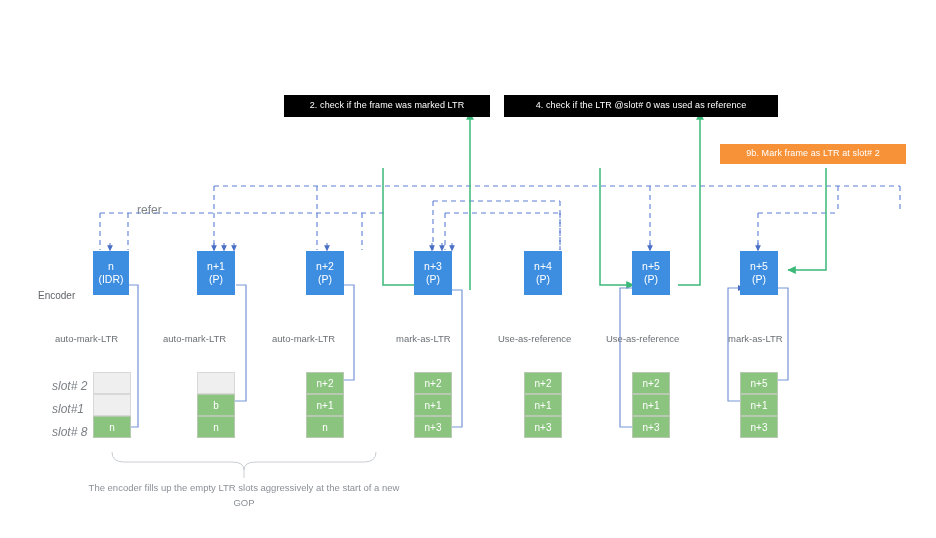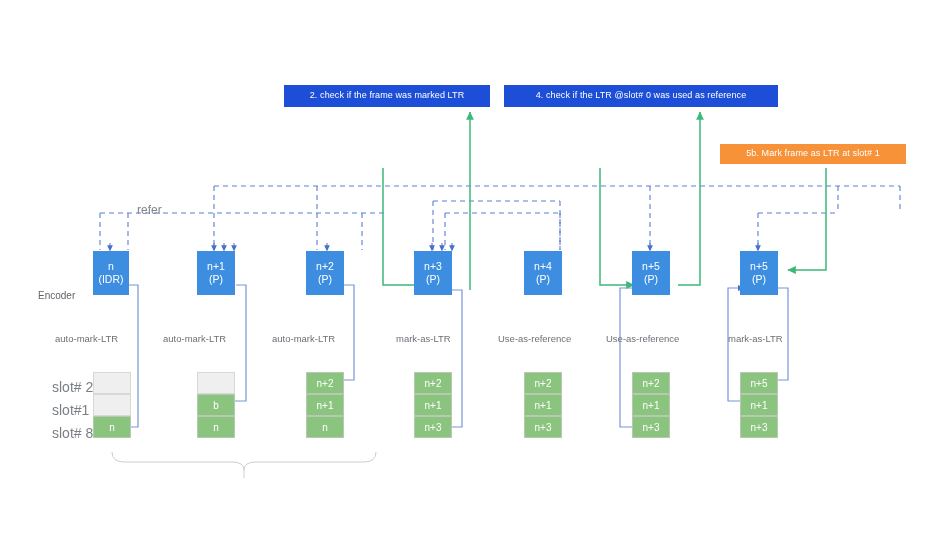--- a/index.html
+++ b/index.html
@@ -5,40 +5,40 @@
   html,body{margin:0;padding:0;background:#ffffff;}
   body{width:936px;height:538px;position:relative;overflow:hidden;
        font-family:"Liberation Sans","DejaVu Sans",sans-serif;}
 
   #stage{position:absolute;left:0;top:0;width:936px;height:538px;}
 
   
   .callout{position:absolute;color:#ffffff;font-size:9px;line-height:1.1;
            display:flex;align-items:center;justify-content:center;
            text-align:center;letter-spacing:.1px;box-sizing:border-box;padding:0 6px;}
-  .callout.yellow{background:#1d4ed8;}
+  .callout.yellow{background:#000000;margin-top:10px;}
   .callout.orange{background:#f79239;}
 
   
   .frame{position:absolute;background:#3d8ee0;color:#ffffff;font-size:10.5px;
          line-height:13px;display:flex;flex-direction:column;align-items:center;
          justify-content:center;text-align:center;box-sizing:border-box;}
   .frame .l1{display:block;}
   .frame .l2{display:block;}
 
   
   .slot{position:absolute;box-sizing:border-box;border:1px solid #b7c9b0;
         display:flex;align-items:center;justify-content:center;
         font-size:10px;color:#ffffff;}
   .slot.filled{background:#8bc47f;}
   .slot.empty{background:#efefef;border:1px solid #d8d8d8;}
 
   
   .txt{position:absolute;color:#6b7075;font-size:9.5px;white-space:nowrap;}
-  .txt.slotlbl{font-size:14px;color:#7a7f85;}
+  .txt.slotlbl{font-size:12px;color:#7a7f85;font-style:italic;}
   .caption{position:absolute;color:#8a9097;font-size:9.5px;text-align:center;
            line-height:15px;width:320px;}
   .encoder-lbl{position:absolute;color:#5f6368;font-size:10px;}
   .refer-lbl{position:absolute;color:#7f8488;font-size:12px;}
 
   svg{position:absolute;left:0;top:0;width:936px;height:538px;overflow:visible;}
   .dash{fill:none;stroke:#5b7fd4;stroke-width:1.1;stroke-dasharray:5 4;}
   .grn{fill:none;stroke:#3cb878;stroke-width:1.5;}
   .blu{fill:none;stroke:#7795d6;stroke-width:1.2;}
   .brace{fill:none;stroke:#c9cdd2;stroke-width:1;}
@@ -131,21 +131,21 @@
     </g>
   </svg>
 
   <div class="callout yellow" style="left:284px;top:85px;width:206px;height:22px;">2. check if the frame was marked LTR</div>
 
   <div class="callout yellow" style="left:504px;top:85px;width:274px;height:22px;">4. check if the LTR @slot# 0 was used as reference</div>
 
 
 
 
-  <div class="callout orange" style="left:720px;top:144px;width:186px;height:20px;">5b. Mark frame as LTR at slot# 1</div>
+  <div class="callout orange" style="left:720px;top:144px;width:186px;height:20px;">9b. Mark frame as LTR at slot# 2</div>
 
   <div class="encoder-lbl" style="left:38px;top:264px;margin-top:26px;">Encoder</div>
 
   <div class="refer-lbl" style="left:137px;top:203px;">refer</div>
 
   <div class="frame" style="left:93px;top:251px;width:36px;height:44px;">
     <span class="l1">n</span>
     <span class="l2">(IDR)</span>
   </div>
   <div class="frame" style="left:197px;top:251px;width:38px;height:44px;">
@@ -206,14 +206,15 @@
   <div class="slot filled" style="left:524px;top:416px;width:38px;height:22px;">n+3</div>
 
   <div class="slot filled" style="left:632px;top:372px;width:38px;height:22px;">n+2</div>
   <div class="slot filled" style="left:632px;top:394px;width:38px;height:22px;">n+1</div>
   <div class="slot filled" style="left:632px;top:416px;width:38px;height:22px;">n+3</div>
 
   <div class="slot filled" style="left:740px;top:372px;width:38px;height:22px;">n+5</div>
   <div class="slot filled" style="left:740px;top:394px;width:38px;height:22px;">n+1</div>
   <div class="slot filled" style="left:740px;top:416px;width:38px;height:22px;">n+3</div>
 
+  <div class="caption" style="left:84px;top:480px;">The encoder fills up the empty LTR slots aggressively at the start of a new GOP</div>
 
 </div>
 
 </body></html>

